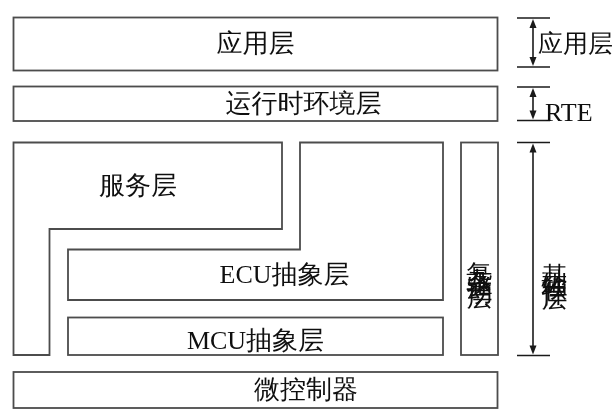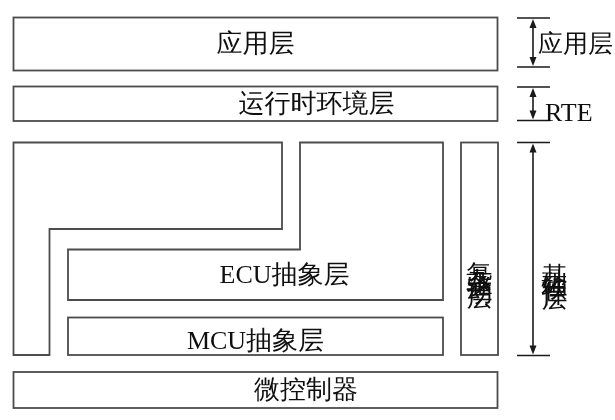--- a/index.html
+++ b/index.html
@@ -91,22 +91,23 @@
       <line x1="517" y1="142.5" x2="550" y2="142.5"></line>
       <line x1="517" y1="355.5" x2="550" y2="355.5"></line>
       <line x1="533" y1="148" x2="533" y2="350"></line>
       <polygon points="533,143.5 529.5,152.5 536.5,152.5" fill="#1a1a1a" stroke="none"></polygon>
       <polygon points="533,354.5 529.5,345.5 536.5,345.5" fill="#1a1a1a" stroke="none"></polygon>
     </g>
   </svg>
 
   <div class="lbl h" style="left:13px; top:17px; width:485px; height:53px;">应用层</div>
 
-  <div class="lbl h" style="left:26px; top:86px; width:581px; height:35px;">运行时环境层</div>
+  <div class="lbl h" style="left:13px; top:86px; width:581px; height:35px;">运行时环境层</div>
 
+  <div class="lbl h" style="left:13px; top:143px; width:250px; height:86px;">服务层</div>
 
   <div class="lbl h" style="left:68px; top:250px; width:433px; height:50px;">ECU抽象层</div>
 
   <div class="lbl h" style="left:68px; top:317px; width:375px; height:47px;">MCU抽象层</div>
 
   <div class="lbl v" style="left:466px; top:166px; width:27px; height:180px;">复杂驱动层</div>
 
   <div class="lbl h" style="left:13px; top:372px; width:586px; height:36px;">微控制器</div>
 
   <div class="annot" style="left:538px; top:31px;">应用层</div>

